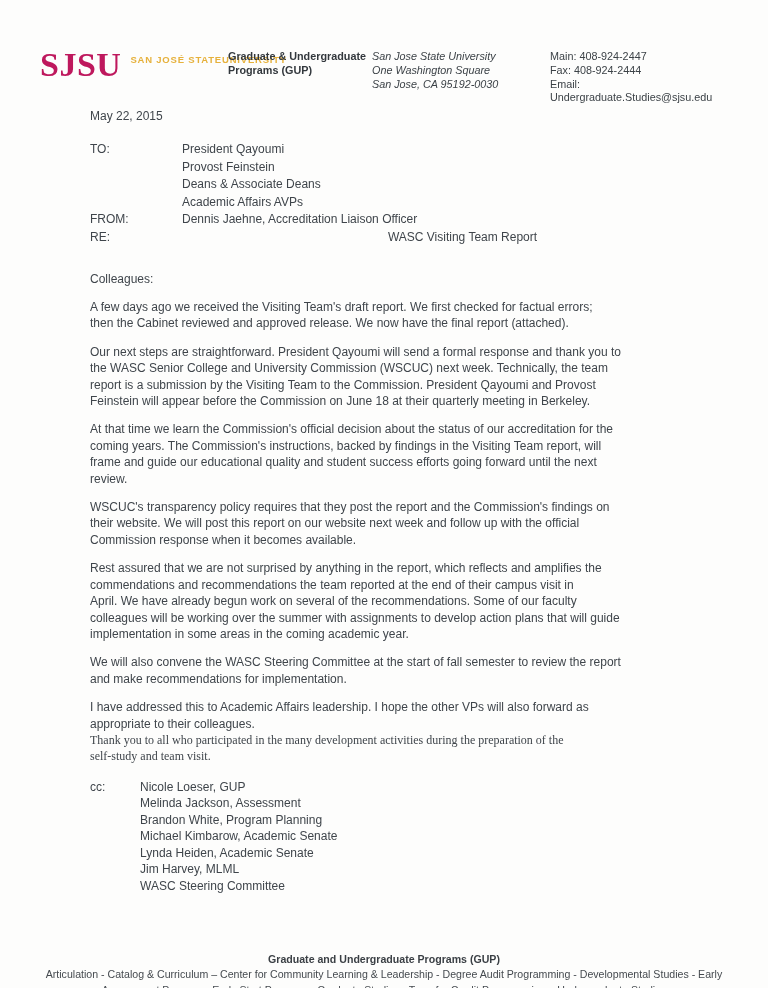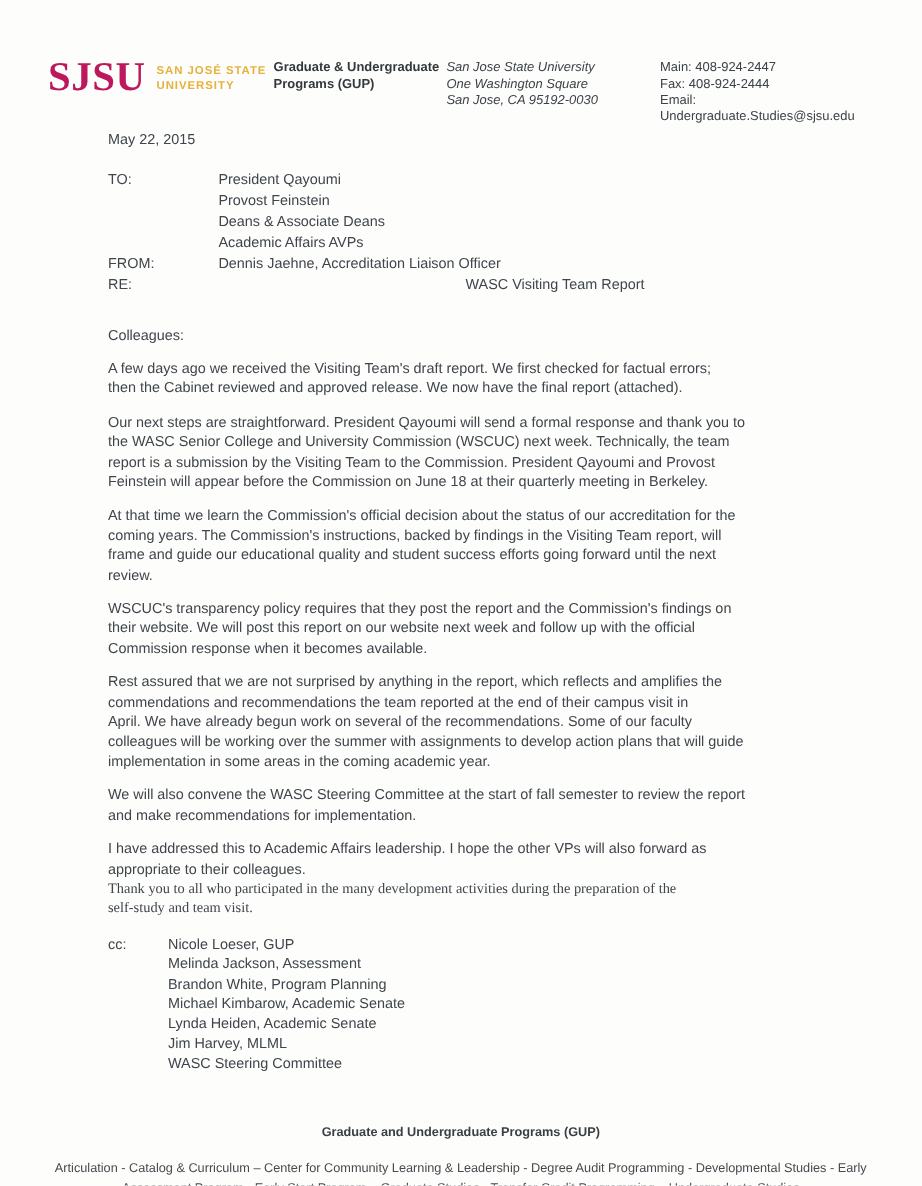--- a/index.html
+++ b/index.html
@@ -14,21 +14,21 @@
   .page { position: relative; width: 768px; height: 988px; }
 
   
   .letterhead { position: relative; margin: 48px 40px 0 40px; height: 50px; }
   .logo { position: absolute; left: 0; top: 0; display: flex; align-items: flex-start; }
   .logo-acronym {
     font-size: 34px; font-weight: 700; letter-spacing: 0.5px;
     color: #be185d; line-height: 34px;
     font-family: "Liberation Serif", serif;
   }
-  .logo-name { display: flex; flex-direction: column; margin: 6px 0 0 9px; }
+  .logo-name { display: flex; flex-direction: row; margin: 6px 0 0 9px; }
   .logo-name span {
     font-size: 9.5px; font-weight: 700; letter-spacing: 0.8px;
     color: #e6b13c; line-height: 11.5px;
   }
   .hcol { position: absolute; top: 2px; font-size: 10.8px; line-height: 13.8px; color: #3c4247; }
   .hcol.dept { left: 188px; width: 140px; font-weight: 700; color: #33383d; }
   .hcol.addr { left: 332px; width: 140px; font-style: italic; }
   .hcol.contact { left: 478px; margin-left: 32px; }
 
   
@@ -44,21 +44,21 @@
   .para.tight { margin-top: 0; font-family: Liberation Serif, serif; }
   .cc { display: flex; margin-top: 14px; line-height: 16.5px; }
   .cc-label { width: 50px; flex: none; }
   .cc-names div { line-height: 16.5px; }
 
   
   .foot {
     position: absolute; left: 0; right: 0; bottom: 38px;
     text-align: center; color: #454a4f;
   }
-  .foot-title { font-size: 10.6px; font-weight: 700; color: #3a3f44; margin-bottom: 17px; }
+  .foot-title { font-size: 10.6px; font-weight: 700; color: #3a3f44; margin-bottom: 2px; }
   .foot-programs {
     font-size: 10.6px; line-height: 15.5px; white-space: pre-line;
     margin: 0 28px;
   }
 </style>
 </head>
 <body>
 
 <div class="page">
 

